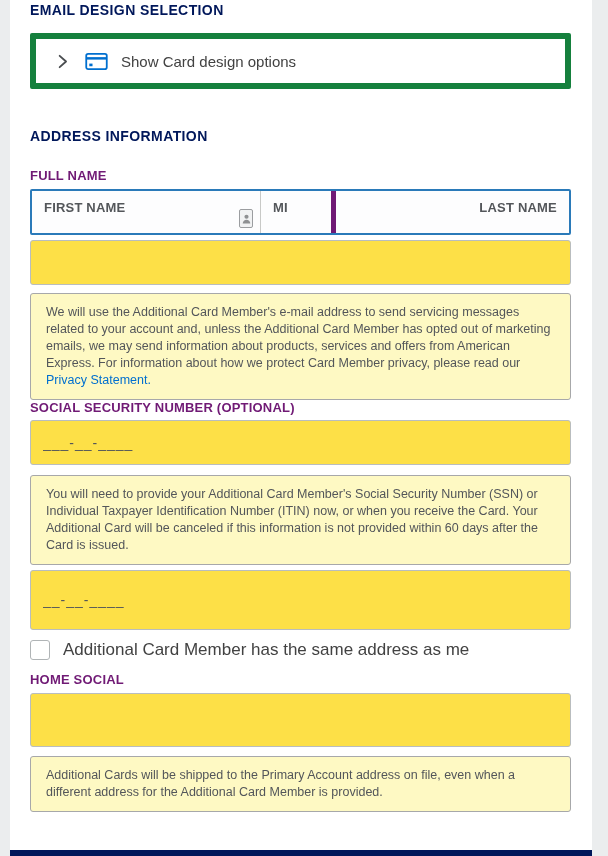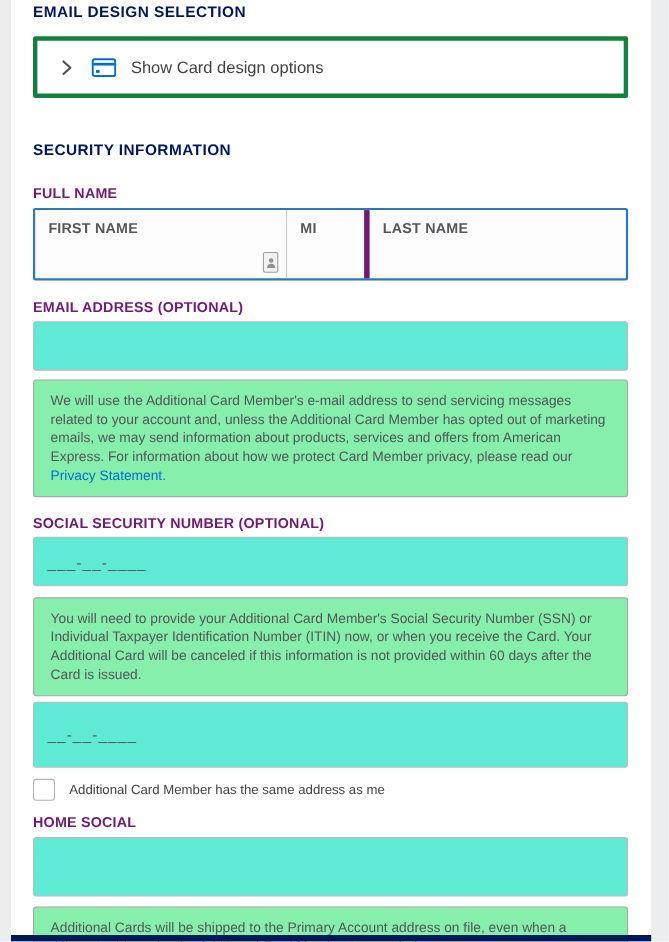--- a/index.html
+++ b/index.html
@@ -20,21 +20,21 @@
   .section-title {
     font-size: 14px;
     font-weight: 700;
     color: #00175a;
     letter-spacing: .4px;
     line-height: 17px;
   }
   .design-box {
     margin-top: 14px;
     height: 56px;
-    border: 4px solid #15803d;
+    border: 6px solid #15803d;
     border-radius: 2px;
     background: #ffffff;
     display: flex;
     align-items: center;
     padding-left: 18px;
     cursor: pointer;
   }
   .chev-icon { display: inline-flex; margin-right: 14px; }
   .card-icon { display: inline-flex; margin-right: 13px; }
   .design-label { font-size: 15px; color: #424242; }
@@ -43,72 +43,72 @@
 
   .field-label {
     font-size: 13px;
     font-weight: 700;
     color: #701a75;
     letter-spacing: .2px;
     line-height: 15px;
   }
   .lbl-fullname { margin-top: 23px; }
   .lbl-email    { margin-top: 17px; }
-  .lbl-ssn      { margin-top: 16px; }
+  .lbl-ssn      { margin-top: 0; }
   .lbl-dob      { margin-top: 16px; }
   .lbl-home     { margin-top: 12px; }
 
   .name-box {
     margin-top: 6px;
-    height: 66px;
+    height: 46px;
     border: 2px solid #2a7ab9;
     border-radius: 2px;
     background: #fdfdfe;
     display: flex;
   }
   .name-cell { position: relative; padding: 9px 12px; }
   .name-cell.first { width: 229px; border-right: 1px solid #c8c9c7; }
   .name-cell.mi    { width: 75px;  border-right: 5px solid #701a75; }
-  .name-cell.last  { flex: 1; }
+  .name-cell.last  { flex: 1; text-align: right; }
   .cell-label {
     font-size: 13px;
     font-weight: 700;
     color: #53565a;
     letter-spacing: .2px;
   }
   .autofill-icon {
     position: absolute;
     right: 7px; bottom: 5px;
     width: 14px; height: 19px;
     border: 1px solid #9b9da0;
     border-radius: 2px;
     background: #f1f2f3;
     display: flex; align-items: center; justify-content: center;
   }
 
   .text-input {
     display: block;
     width: 100%;
-    background: #5eead4;
+    background: #fde047;
     border: 1px solid #b9bdbf;
     border-radius: 3px;
     font-family: "Liberation Sans", sans-serif;
     font-size: 14px;
     color: #53565a;
     padding: 0 12px;
     outline: none;
   }
   .text-input::placeholder { color: #53565a; opacity: 1; letter-spacing: 1px; }
   .input-email { margin-top: 5px; height: 45px; }
   .input-ssn   { margin-top: 5px; height: 45px; }
   .input-dob   { margin-top: 5px; height: 60px; }
   .input-home  { margin-top: 6px; height: 54px; }
 
   .note-box {
-    background: #86efac;
+    background: #fef9c3;
     border: 1px solid #a7a8aa;
     border-radius: 3px;
     padding: 10px 15px;
     font-size: 12.5px;
     line-height: 17px;
     color: #53565a;
   }
   .note-email { margin-top: 8px; }
   .note-ssn   { margin-top: 10px; }
   .note-home  { margin-top: 9px; }
@@ -122,21 +122,21 @@
   }
   .checkbox {
     width: 20px; height: 20px;
     border: 1px solid #b0b4b6;
     border-radius: 3px;
     background: #ffffff;
     flex: 0 0 auto;
   }
   .checkbox-label {
     margin-left: 13px;
-    font-size: 12px;
+    font-size: 17px;
     color: #424242;
   }
 
   .footer-bar {
     position: absolute;
     left: 10px; right: 16px; bottom: 0;
     height: 6px;
     background: #00175a;
   }
 </style>
@@ -156,42 +156,41 @@
     <span class="card-icon">
       <svg width="23" height="19" viewBox="0 0 24 20" fill="none">
           <rect x="1.2" y="2" width="21.6" height="16" rx="2" stroke="#006fcf" stroke-width="1.9"></rect>
           <rect x="1.2" y="5.4" width="21.6" height="2.6" fill="#006fcf"></rect>
           <rect x="4.4" y="12.2" width="3.4" height="2.8" fill="#006fcf"></rect>
         </svg>
     </span>
     <span class="design-label">Show Card design options</span>
   </div>
 
-  <h2 class="section-title personal-title">SECURITY INFORMATION</h2>
+  <h2 class="section-title personal-title">ADDRESS INFORMATION</h2>
 
   <div class="field-label lbl-fullname">FULL NAME</div>
   <div class="name-box">
     <div class="name-cell first">
       <div class="cell-label">FIRST NAME</div>
       <span class="autofill-icon">
         <svg width="9" height="12" viewBox="0 0 10 13" fill="#8e9092">
             <circle cx="5" cy="4" r="2.3"></circle>
             <path d="M0.8 11.6 C0.8 8.8 3 7.4 5 7.4 C7 7.4 9.2 8.8 9.2 11.6 Z"></path>
           </svg>
       </span>
     </div>
     <div class="name-cell mi">
       <div class="cell-label">MI</div>
     </div>
     <div class="name-cell last">
       <div class="cell-label">LAST NAME</div>
     </div>
   </div>
 
-  <div class="field-label lbl-email">EMAIL ADDRESS (OPTIONAL)</div>
   <input type="text" class="text-input input-email" style="">
   <div class="note-box note-email">
     <span>We will use the Additional Card Member's e-mail address to send servicing messages related to your account and, unless the Additional Card Member has opted out of marketing emails, we may send information about products, services and offers from American Express. For information about how we protect Card Member privacy, please read our </span><a class="link">Privacy Statement.</a>
   </div>
 
   <div class="field-label lbl-ssn">SOCIAL SECURITY NUMBER (OPTIONAL)</div>
   <input type="text" class="text-input input-ssn" placeholder="___-__-____" style="">
   <div class="note-box note-ssn">You will need to provide your Additional Card Member's Social Security Number (SSN) or Individual Taxpayer Identification Number (ITIN) now, or when you receive the Card. Your Additional Card will be canceled if this information is not provided within 60 days after the Card is issued.</div>
 
   <input type="text" class="text-input input-dob" placeholder="__-__-____" style="">

